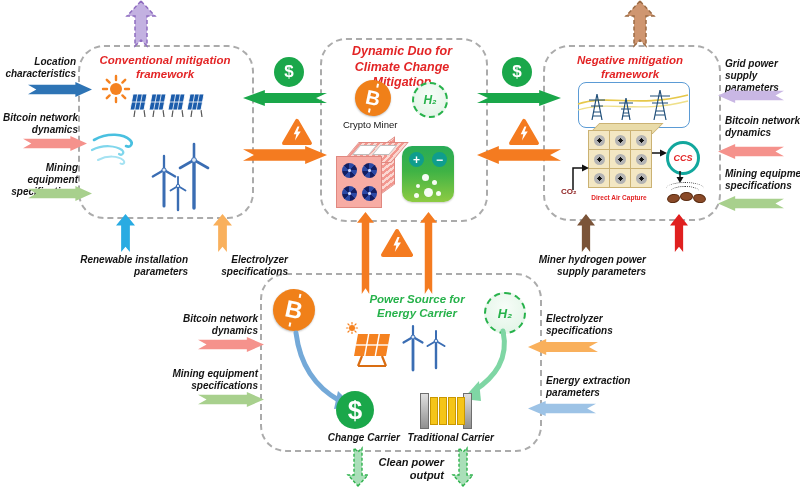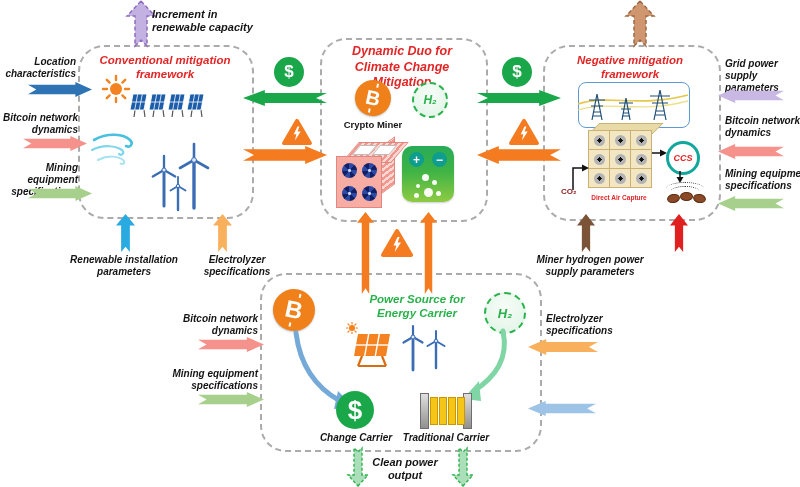--- a/index.html
+++ b/index.html
@@ -2,21 +2,21 @@
 <html><head>
 <meta charset="utf-8">
 <style>
   html,body{margin:0;padding:0;background:#fff}
   #stage{position:relative;width:800px;height:487px;background:#ffffff;overflow:hidden;
          font-family:"Liberation Sans","DejaVu Sans",sans-serif}
 
   .box{position:absolute;border:2.5px dashed #ababab;border-radius:26px;background:transparent}
 
   .lbl{position:absolute;font-weight:bold;font-style:italic;font-size:10px;color:#141414;line-height:1.2}
-  .lbl.ra{text-align:right}.lbl.ctr{text-align:center}
+  .lbl.ra{text-align:right}.lbl.ctr{text-align:right}
 
   .btitle{position:absolute;font-weight:bold;font-style:italic;text-align:center;
           color:#e32526;font-size:11.5px;line-height:1.25}
   .btitle.green{color:#27b24b}
   .btitle.duo{font-size:12.5px}
 
   
   .ar{position:absolute}
   .ar.r{clip-path:polygon(0% 18%,74% 18%,74% 0%,100% 50%,74% 100%,74% 82%,0% 82%,13% 50%)}
   .ar.l{clip-path:polygon(100% 18%,26% 18%,26% 0%,0% 50%,26% 100%,26% 82%,100% 82%,87% 50%)}
@@ -69,42 +69,41 @@
 
   .plines{position:absolute;background:#fff;border:1.5px solid #5b9bd5;border-radius:8px}
 
   .bat{position:absolute}
   .bat .end{position:absolute;top:0;width:7px;height:34px;background:linear-gradient(180deg,#e0e0e0,#909090);border:1px solid #6e6e6e}
   .bat .cell{position:absolute;top:4px;width:6px;height:26px;background:#f5c518;border:1px solid #c99700}
 
   .small-red{position:absolute;color:#8b1a1a;font-weight:bold;font-size:8px}
   .dac-cap{position:absolute;color:#e32526;font-weight:bold;font-size:6.5px;text-align:center}
 
-  .sub-lbl{position:absolute;font-weight:bold;font-size:9.5px;color:#141414;text-align:center;line-height:1.2}
+  .sub-lbl{position:absolute;font-weight:normal;font-size:9.5px;color:#141414;text-align:left;line-height:1.2}
   svg{position:absolute;overflow:visible}
 </style>
 </head>
 <body>
 
 <div id="stage">
 
   <div class="box" style="left:78px;top:45px;width:172px;height:170px"></div>
   <div class="box" style="left:320px;top:38px;width:164px;height:180px"></div>
   <div class="box" style="left:543px;top:45px;width:174px;height:172px"></div>
   <div class="box" style="left:260px;top:273px;width:278px;height:175px"></div>
 
   <div class="btitle" style="left:95px;top:53px;width:140px">Conventional mitigation framework</div>
   <div class="btitle duo" style="left:328px;top:44px;width:148px">Dynamic Duo for Climate Change Mitigation</div>
   <div class="btitle" style="left:570px;top:53px;width:120px">Negative mitigation framework</div>
   <div class="btitle green" style="left:350px;top:292px;width:134px">Power Source for Energy Carrier</div>
 
   <svg style="left:125px;top:0" width="32" height="48" viewBox="0 0 32 48">
     <path d="M16 1 L30 16 H22 V46 L16 40 L10 46 V16 H2 Z" fill="#c3b1e1" stroke="#8f6cc0" stroke-width="1.5" stroke-dasharray="4 2.5"></path>
   </svg>
-  <div class="lbl" style="left:152px;top:8px;width:104px;font-size:11px">Increment in renewable capacity</div>
 
   <svg style="left:624px;top:0" width="32" height="48" viewBox="0 0 32 48">
     <path d="M16 1 L30 16 H22 V46 L16 40 L10 46 V16 H2 Z" fill="#cf9670" stroke="#9c6b44" stroke-width="1.5" stroke-dasharray="4 2.5"></path>
   </svg>
 
   <div class="lbl ra" style="left:-2px;top:56px;width:78px">Location characteristics</div>
   <div class="ar r c-blue" style="left:28px;top:82px;width:64px;height:15px"></div>
 
   <div class="lbl ra" style="left:-2px;top:112px;width:80px">Bitcoin network dynamics</div>
   <div class="ar r c-salmon" style="left:23px;top:136px;width:64px;height:15px"></div>
@@ -407,20 +406,21 @@
   </div>
   <div class="lbl ctr" style="left:398px;top:432px;width:96px">Traditional Carrier</div>
 
   <div class="lbl ra" style="left:170px;top:313px;width:88px">Bitcoin network dynamics</div>
   <div class="ar r c-salmon" style="left:198px;top:337px;width:66px;height:15px"></div>
   <div class="lbl ra" style="left:163px;top:368px;width:95px">Mining equipment specifications</div>
   <div class="ar r c-lgreen" style="left:198px;top:392px;width:66px;height:15px"></div>
 
   <div class="lbl" style="left:546px;top:313px;width:80px">Electrolyzer specifications</div>
   <div class="ar l c-lorange" style="left:528px;top:339px;width:70px;height:16px"></div>
+  <div class="lbl" style="left:546px;top:375px;width:96px">Energy extraction parameters</div>
   <div class="ar l c-lblue" style="left:528px;top:401px;width:68px;height:15px"></div>
 
   <svg style="left:347px;top:447px" width="22" height="40" viewBox="0 0 22 40">
     <path d="M11 39 L21 28 H15 V1 L11 5 L7 1 V28 H1 Z" fill="#aadfb9" stroke="#2eb24c" stroke-width="1.4" stroke-dasharray="3 2"></path>
   </svg>
   <svg style="left:452px;top:447px" width="22" height="40" viewBox="0 0 22 40">
     <path d="M11 39 L21 28 H15 V1 L11 5 L7 1 V28 H1 Z" fill="#aadfb9" stroke="#2eb24c" stroke-width="1.4" stroke-dasharray="3 2"></path>
   </svg>
   <div class="lbl ctr" style="left:366px;top:456px;width:78px;font-size:11px">Clean power output</div>
 

